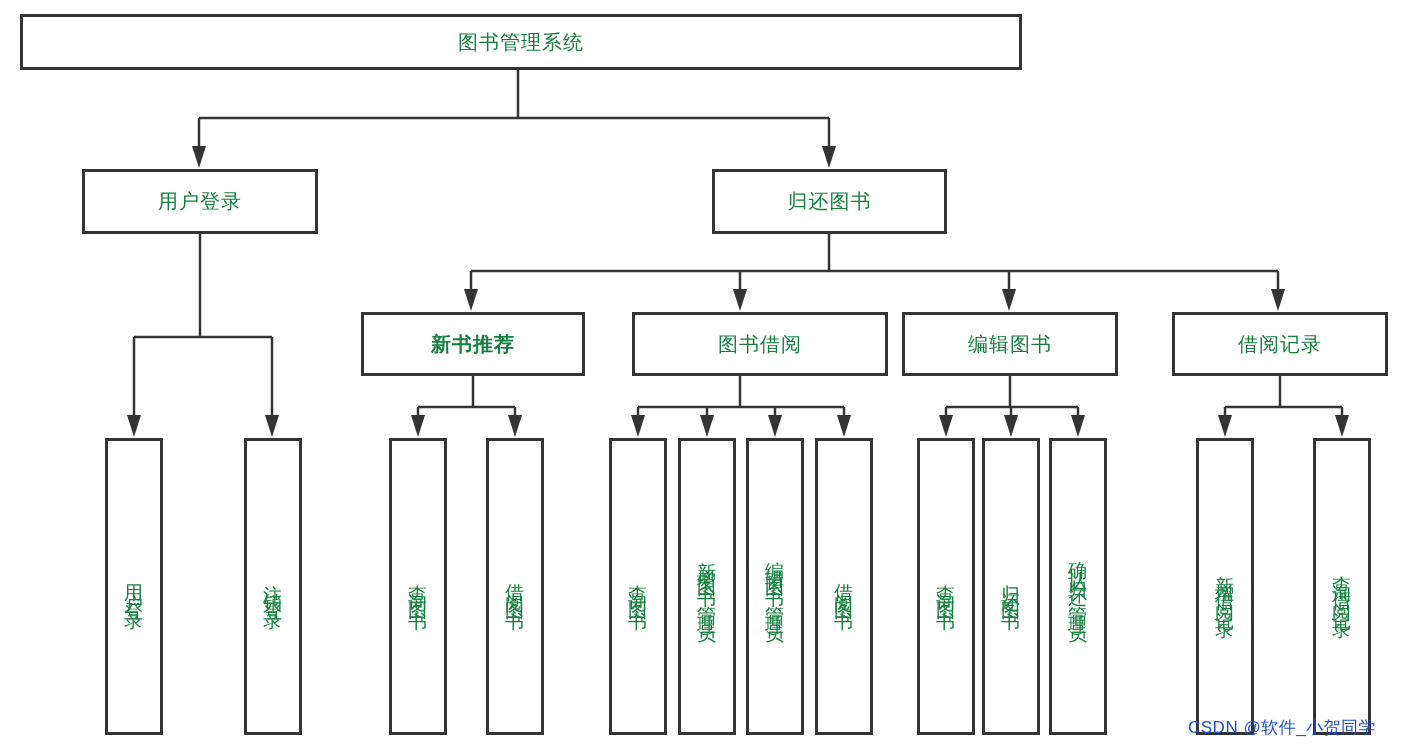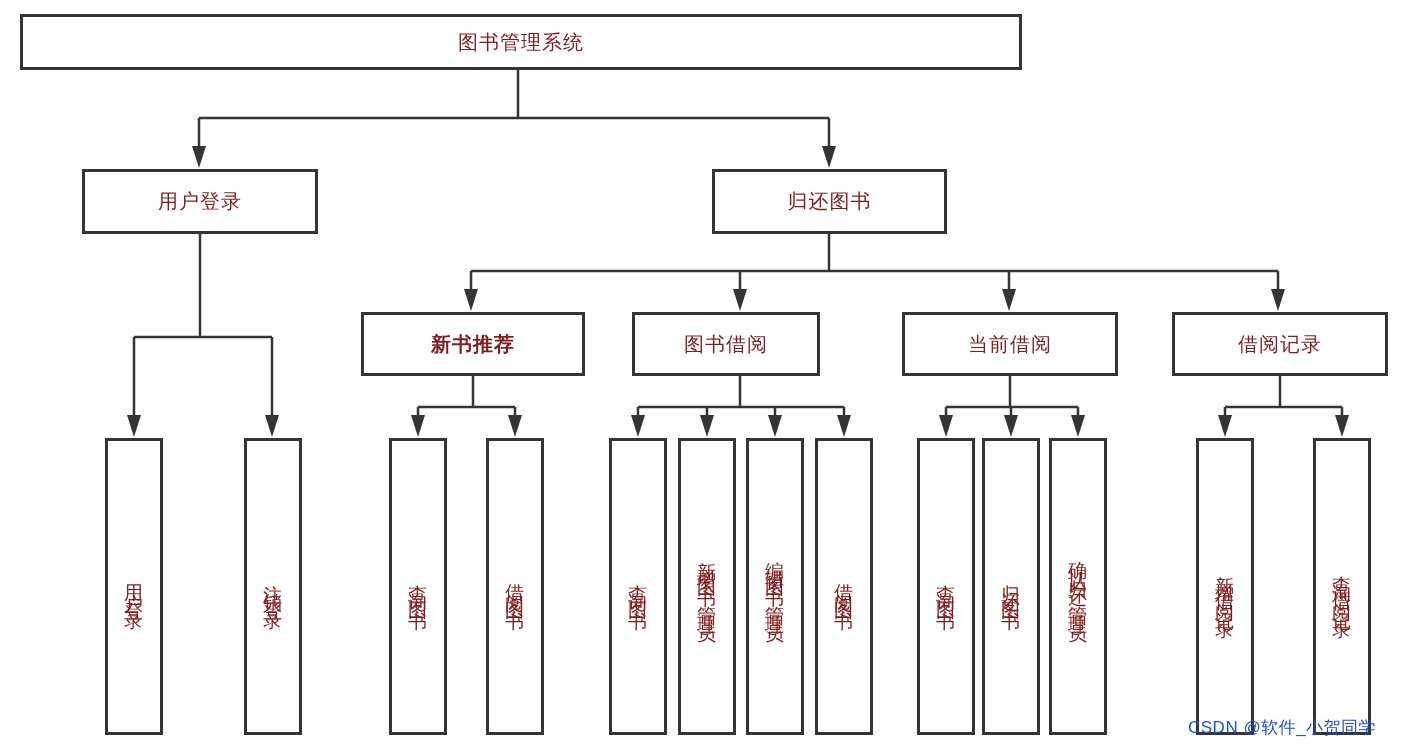--- a/index.html
+++ b/index.html
@@ -13,41 +13,41 @@
   .stage svg.wires{
     position:absolute;left:0;top:0;width:1405px;height:747px;
     pointer-events:none;
   }
   .node{
     position:absolute;
     box-sizing:border-box;
     border:3px solid #343434;
     background:#ffffff;
     display:flex;align-items:center;justify-content:center;
-    color:#7f1d1d;
+    color:#15803d;
   }
   .node.h .lbl{
     font-size:20px;
     letter-spacing:1px;
     white-space:nowrap;
   }
   .node.leaf .lbl{
     writing-mode:vertical-rl;
     text-orientation:mixed;
     font-size:19px;
     letter-spacing:9px;
     line-height:1;
     white-space:nowrap;
   }
   .root-box{left:20px;top:14px;width:1002px;height:56px;}
   .n-user-login{left:82px;top:169px;width:236px;height:65px;}
   .n-book-mgmt{left:712px;top:169px;width:235px;height:65px;}
   .lv3{top:312px;height:64px;}
   .n-new-book{left:361px;width:224px;font-weight:bold;}
-  .n-book-borrow{left:632px;width:188px;}
+  .n-book-borrow{left:632px;width:256px;}
   .n-current-borrow{left:902px;width:216px;}
   .n-borrow-record{left:1172px;width:216px;}
   .leaf{top:438px;height:297px;width:58px;}
   .l1{left:105px;}  .l2{left:244px;}
   .l3{left:389px;}  .l4{left:486px;}
   .l5{left:609px;}  .l6{left:678px;}
   .l7{left:746px;}  .l8{left:815px;}
   .l9{left:917px;}  .l10{left:982px;} .l11{left:1049px;}
   .l12{left:1196px;} .l13{left:1313px;}
   .watermark{
@@ -126,21 +126,21 @@
     <span class="lbl">归还图书</span>
   </div>
 
   <div class="node h lv3 n-new-book">
     <span class="lbl">新书推荐</span>
   </div>
   <div class="node h lv3 n-book-borrow">
     <span class="lbl">图书借阅</span>
   </div>
   <div class="node h lv3 n-current-borrow">
-    <span class="lbl">当前借阅</span>
+    <span class="lbl">编辑图书</span>
   </div>
   <div class="node h lv3 n-borrow-record">
     <span class="lbl">借阅记录</span>
   </div>
 
   <div class="node leaf l1">
     <span class="lbl">用户登录</span>
   </div>
   <div class="node leaf l2">
     <span class="lbl">注销登录</span>

